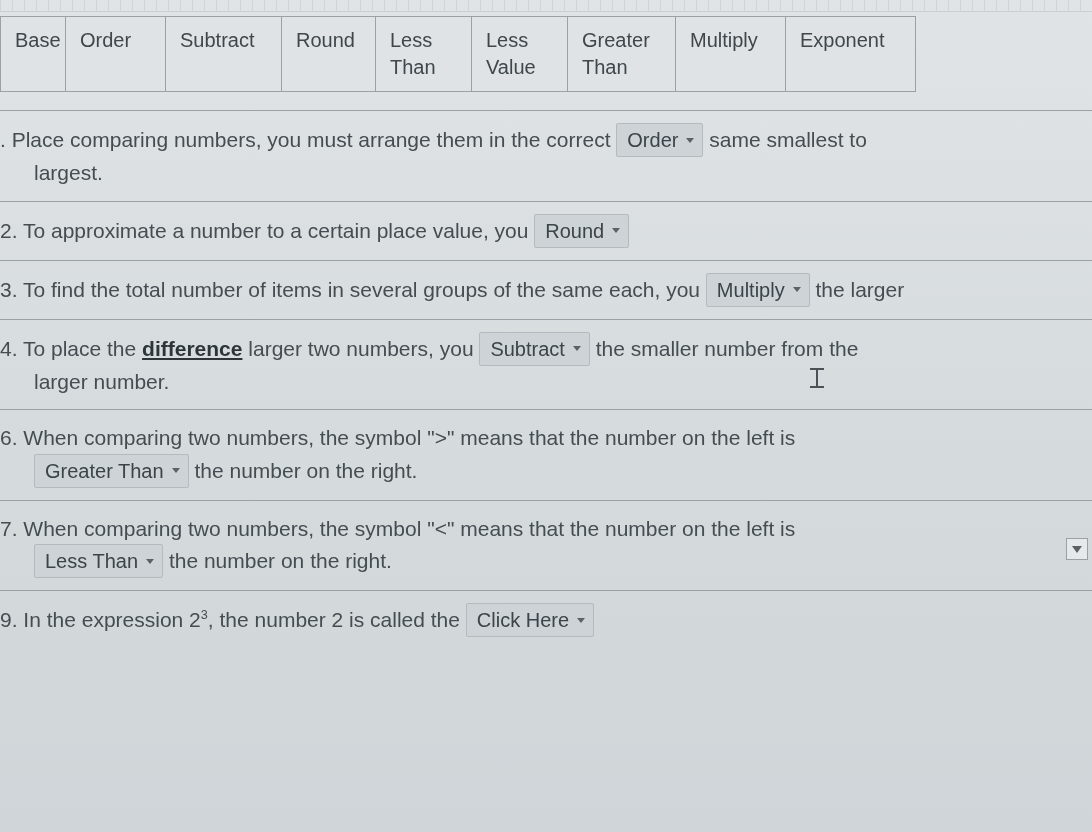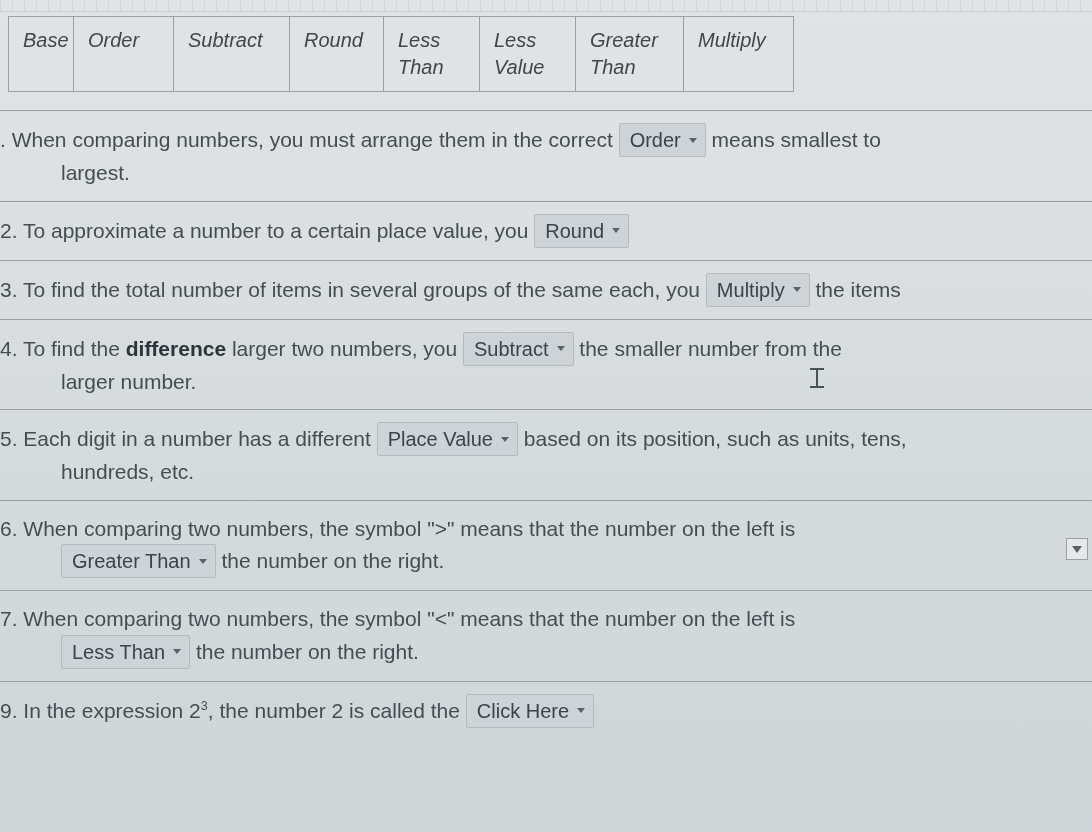--- a/index.html
+++ b/index.html
@@ -24,22 +24,21 @@
     background: repeating-linear-gradient(90deg,
       #b8bec2 0 1px, transparent 1px 12px);
     border-bottom: 1px solid #aeb4b8;
     opacity: .4;
   }
 
   
   .word-bank {
     display: flex;
     margin: 4px 16px 18px 0;
-    padding-left: 8px;
-    font-style: italic;
+    padding-left: 0;
   }
   .word-bank .cell {
     border: 1px solid #9aa0a4;
     background: #dfe3e5;
     padding: 10px 14px;
     font-size: 20px;
     color: #3f474d;
     min-height: 70px;
     display: flex;
     align-items: flex-start;
@@ -51,22 +50,22 @@
   
   .qlist { border-top: 1px solid #9aa0a4; }
   .qrow {
     border-bottom: 1px solid #9aa0a4;
     padding: 12px 16px 12px 0;
     font-size: 21px;
     line-height: 1.5;
     color: #454d53;
   }
   .qrow .num { display: inline; }
-  .qrow .indent { padding-left: 34px; display: block; margin-left: 27px; }
-  .bold { font-weight: bold; color: #2e353a; }
+  .qrow .indent { padding-left: 34px; display: block; }
+  .bold { font-weight: bold; color: #2e353a; text-decoration: underline; }
 
   
   .dd {
     display: inline-flex;
     align-items: center;
     gap: 6px;
     background: #cdd3d6;
     border: 1px solid #b4babd;
     border-radius: 2px;
     padding: 1px 8px 1px 10px;
@@ -133,75 +132,66 @@
     <div class="cell" style="width:100px">Order</div>
     <div class="cell" style="width:116px">Subtract</div>
     <div class="cell" style="width:94px">Round</div>
     <div class="cell" style="width:96px">Less
 Than</div>
     <div class="cell" style="width:96px">Less
 Value</div>
     <div class="cell" style="width:108px">Greater
 Than</div>
     <div class="cell" style="width:110px">Multiply</div>
+    <div class="cell" style="width:130px">Exponent</div>
   </div>
 
   <div class="qlist">
 
     <div class="qrow">
       <span class="num">.</span>
-      <span>When comparing numbers, you must arrange them in the correct </span>
+      <span>Place comparing numbers, you must arrange them in the correct </span>
       <span class="dd">
         <span>Order</span>
         <span class="caret"></span>
       </span>
-      <span> means smallest to</span>
+      <span> same smallest to</span>
       <span class="indent">largest.</span>
     </div>
 
     <div class="qrow">
       <span class="num">2.</span>
       <span>To approximate a number to a certain place value, you </span>
       <span class="dd">
         <span>Round</span>
         <span class="caret"></span>
       </span>
     </div>
 
     <div class="qrow">
       <span class="num">3.</span>
       <span>To find the total number of items in several groups of the same each, you </span>
       <span class="dd">
         <span>Multiply</span>
         <span class="caret"></span>
       </span>
-      <span> the items</span>
+      <span> the larger</span>
     </div>
 
     <div class="qrow">
       <span class="num">4.</span>
-      <span>To find the </span><span class="bold">difference</span><span> larger two numbers, you </span>
+      <span>To place the </span><span class="bold">difference</span><span> larger two numbers, you </span>
       <span class="dd">
         <span>Subtract</span>
         <span class="caret"></span>
       </span>
       <span> the smaller number from the</span>
       <span class="indent">larger number.</span>
     </div>
 
-    <div class="qrow">
-      <span class="num">5.</span>
-      <span>Each digit in a number has a different </span>
-      <span class="dd">
-        <span>Place Value</span>
-        <span class="caret"></span>
-      </span>
-      <span> based on its position, such as units, tens,</span>
-      <span class="indent">hundreds, etc.</span>
-    </div>
 
     <div class="qrow">
       <span class="num">6.</span>
       <span>When comparing two numbers, the symbol "&gt;" means that the number on the left is</span>
       <span class="indent">
         <span class="dd">
           <span>Greater Than</span>
           <span class="caret"></span>
         </span>
         <span> the number on the right.</span>

